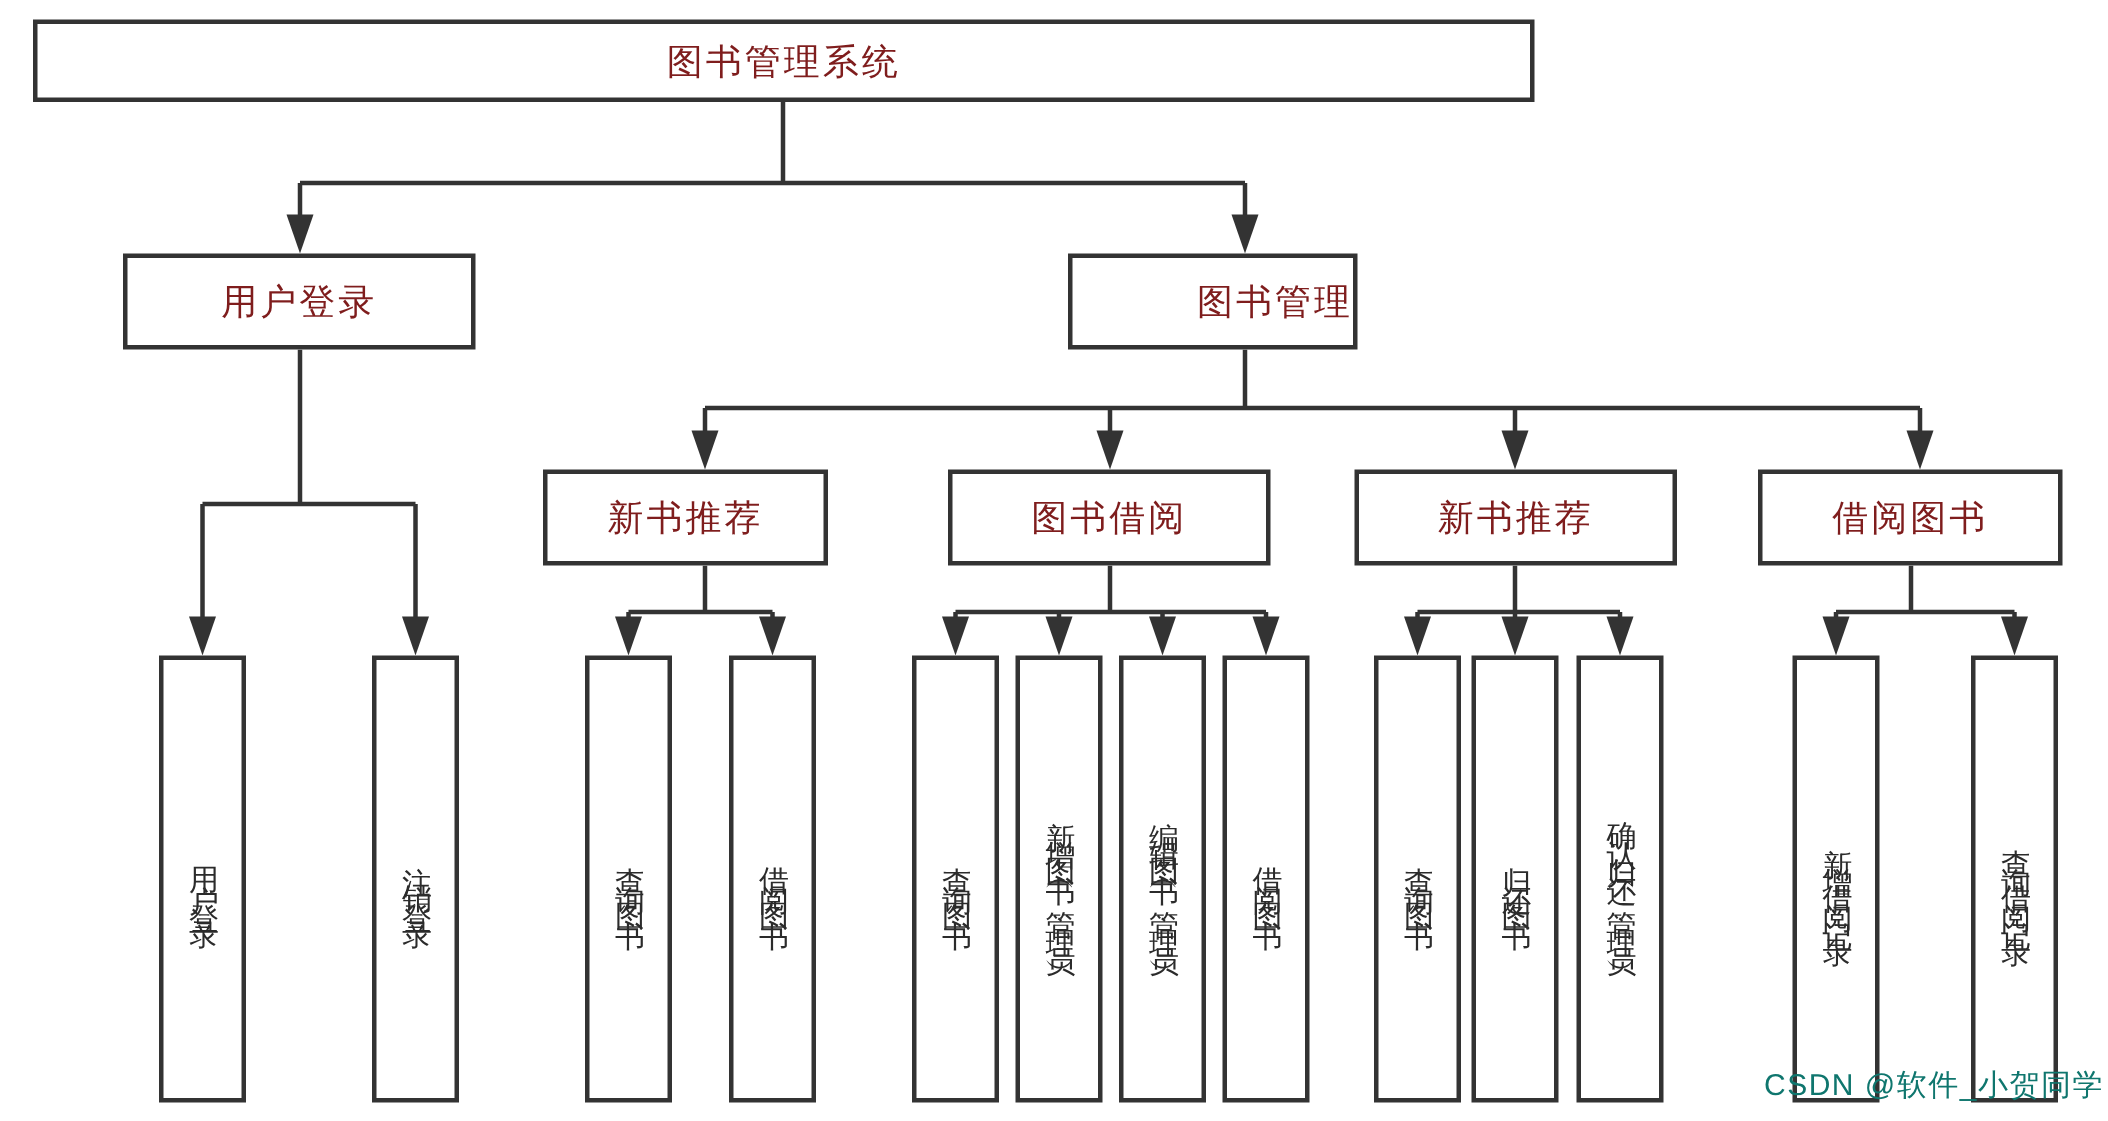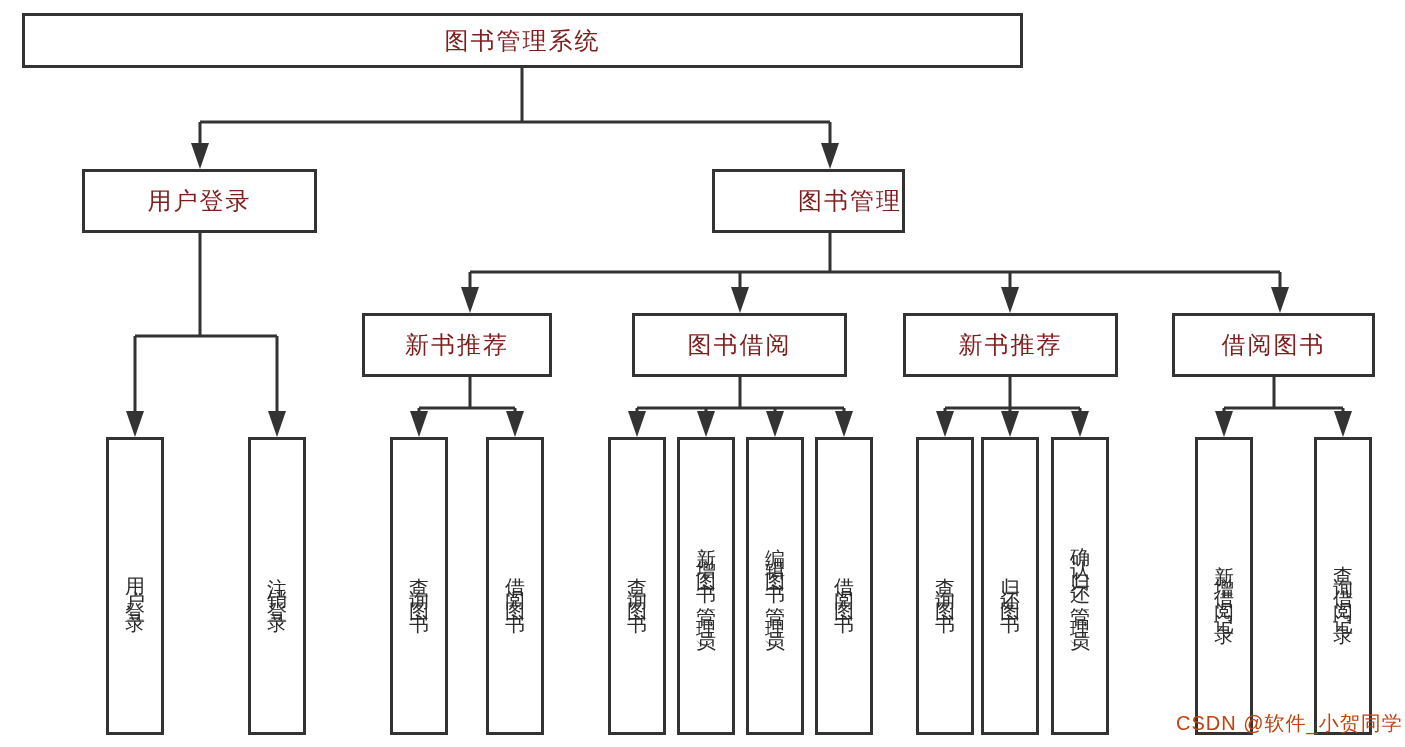--- a/index.html
+++ b/index.html
@@ -15,21 +15,21 @@
   .hlabel{
     font-size:24px;letter-spacing:2px;font-weight:500;color:#7f1d1d;white-space:nowrap;
   }
   .vtext{
     writing-mode:vertical-rl;text-orientation:mixed;
     font-size:20px;letter-spacing:12px;line-height:1.15;
     font-weight:500;color:#2b2b2b;
   }
   .watermark{
     position:absolute;left:1176px;top:710px;z-index:5;
-    font-size:20px;letter-spacing:1px;color:#c2410c;white-space:nowrap;
+    font-size:20px;letter-spacing:1px;color:#0f766e;white-space:nowrap;
   }
 </style>
 </head>
 <body>
 
 <div class="canvas">
 
   <svg class="connectors" viewBox="0 0 1405 747" xmlns="http://www.w3.org/2000/svg">
     <g stroke="#333333" stroke-width="3" fill="none">
       <path d="M522 68 V122 M200 122 H830 M200 122 V146 M830 122 V146"></path>

